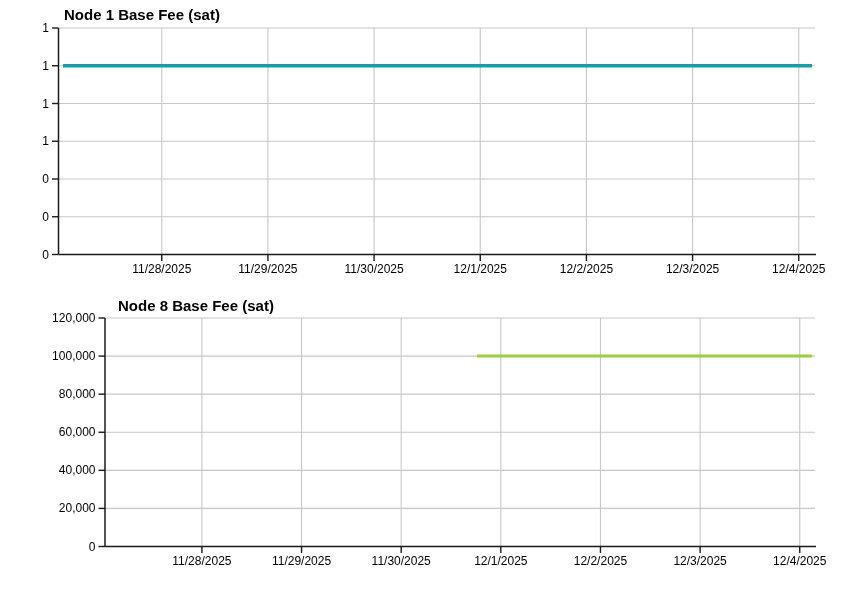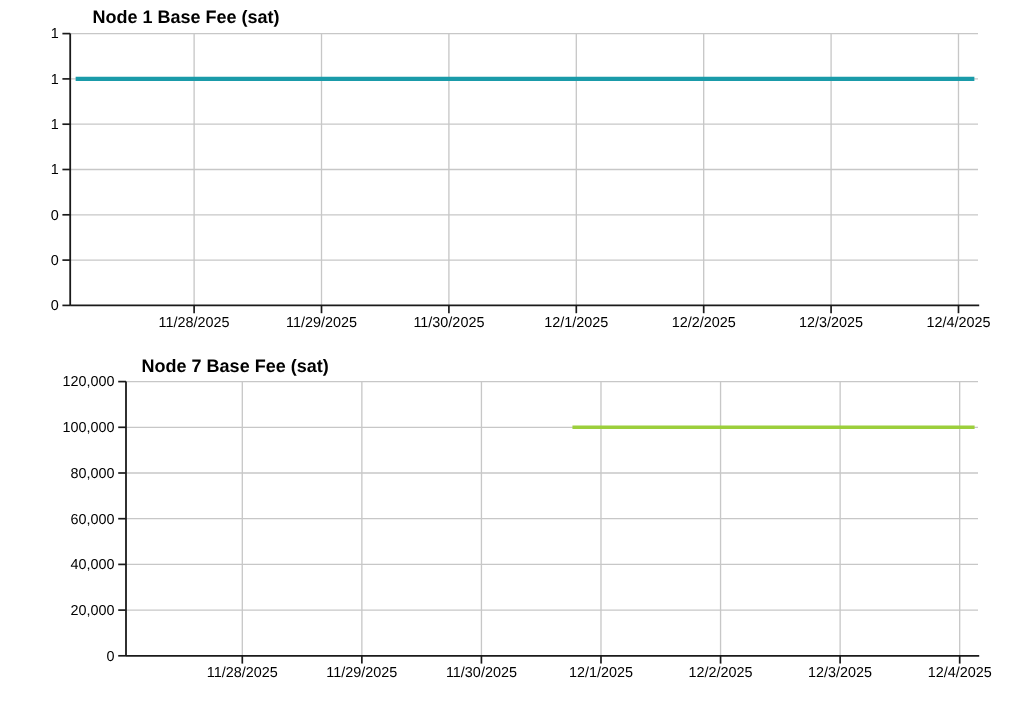--- a/index.html
+++ b/index.html
@@ -7,21 +7,21 @@
     width:860px;height:600px;position:relative;overflow:hidden;
     background:#ffffff;
     font-family:"Liberation Sans", sans-serif;
   }
   .chart-layer{position:absolute;left:0;top:0;width:860px;height:600px;}
   .chart-title{
     position:absolute;
     font-size:15px;font-weight:bold;color:#000;
     white-space:nowrap;line-height:16px;
   }
-  #title-1{left:77px;top:7px;}
+  #title-1{left:64px;top:7px;}
   #title-2{left:118px;top:298px;}
   svg{position:absolute;left:0;top:0;display:block;}
   svg text{
     font-family:"Liberation Sans", sans-serif;
     font-size:12px;fill:#000;
   }
 </style>
 </head>
 <body>
 
@@ -69,21 +69,21 @@
       <text x="586.4109166666666" y="272.5" text-anchor="middle">12/2/2025</text>
       <line x1="692.5730833333333" y1="254.5" x2="692.5730833333333" y2="261" stroke="#1a1a1a" stroke-width="1.4"></line>
       <text x="692.5730833333333" y="272.5" text-anchor="middle">12/3/2025</text>
       <line x1="798.7352500000001" y1="254.5" x2="798.7352500000001" y2="261" stroke="#1a1a1a" stroke-width="1.4"></line>
       <text x="798.7352500000001" y="272.5" text-anchor="middle">12/4/2025</text>
       <line x1="63.039" y1="65.75" x2="811.974" y2="65.75" stroke="#1a9ba9" stroke-width="3.5" stroke-linecap="butt"></line>
     </svg>
 </section>
 
 <section class="chart-layer">
-  <div class="chart-title" id="title-2">Node 7 Base Fee (sat)</div>
+  <div class="chart-title" id="title-2">Node 8 Base Fee (sat)</div>
   <svg id="plot-2" width="860" height="600">
       <line x1="105" y1="318" x2="815" y2="318" stroke="#c7c7c7" stroke-width="1.1"></line>
       <line x1="105" y1="356.0833333333333" x2="815" y2="356.0833333333333" stroke="#c7c7c7" stroke-width="1.1"></line>
       <line x1="105" y1="394.1666666666667" x2="815" y2="394.1666666666667" stroke="#c7c7c7" stroke-width="1.1"></line>
       <line x1="105" y1="432.25" x2="815" y2="432.25" stroke="#c7c7c7" stroke-width="1.1"></line>
       <line x1="105" y1="470.33333333333337" x2="815" y2="470.33333333333337" stroke="#c7c7c7" stroke-width="1.1"></line>
       <line x1="105" y1="508.41666666666663" x2="815" y2="508.41666666666663" stroke="#c7c7c7" stroke-width="1.1"></line>
       <line x1="201.91500000000002" y1="318" x2="201.91500000000002" y2="546.5" stroke="#c7c7c7" stroke-width="1.1"></line>
       <line x1="301.55166666666673" y1="318" x2="301.55166666666673" y2="546.5" stroke="#c7c7c7" stroke-width="1.1"></line>
       <line x1="401.18833333333333" y1="318" x2="401.18833333333333" y2="546.5" stroke="#c7c7c7" stroke-width="1.1"></line>

